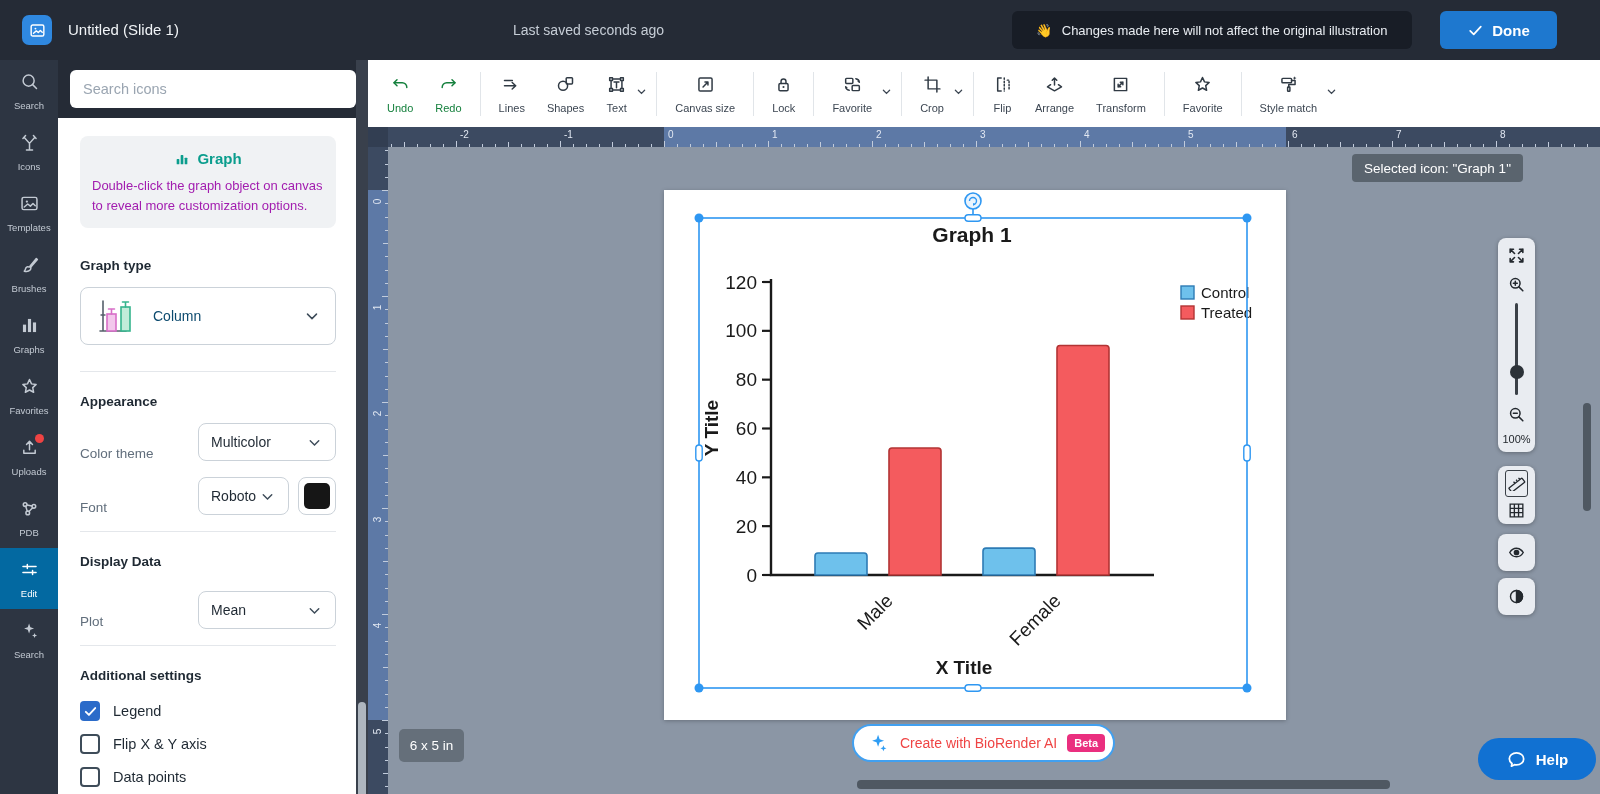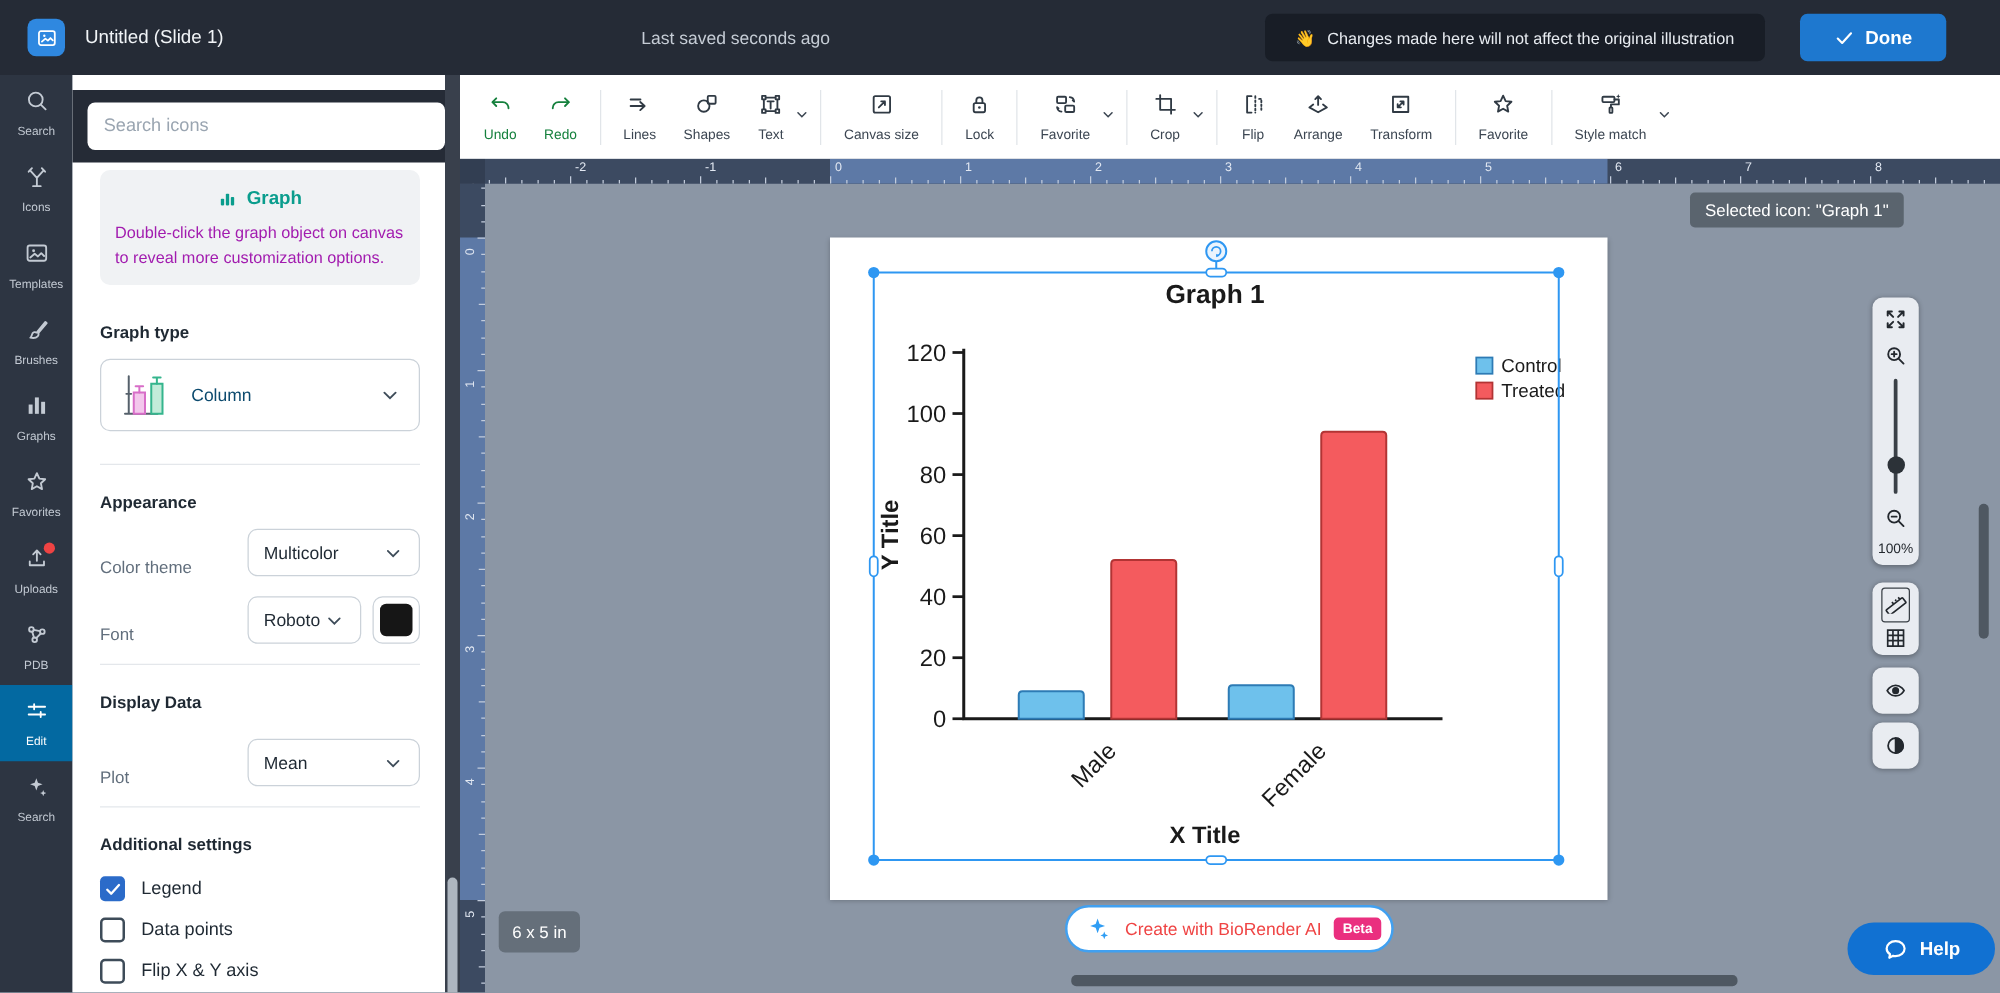--- a/index.html
+++ b/index.html
@@ -17,21 +17,21 @@
   
   .nav { position:absolute; left:0; top:60px; width:58px; height:734px; background:#2d3542; z-index:30; display:flex; flex-direction:column; }
   .nav-item { height:61px; display:flex; flex-direction:column; align-items:center; justify-content:center; gap:4px; color:#c3cad3; cursor:pointer; position:relative; }
   .nav-item.active { background:#0369a1; color:#fff; }
   .nav-item .lbl { font-size:9.5px; }
   .nav-item svg { width:21px; height:21px; }
   .nav-dot { position:absolute; top:8px; right:14px; width:9px; height:9px; border-radius:50%; background:#ef4343; }
 
   
   .panel { position:absolute; left:58px; top:60px; width:310px; height:734px; background:#fff; z-index:30; }
-  .panel-top { position:absolute; left:0; top:12px; width:310px; height:58px; background:#252b36; padding:10px 12px; }
+  .panel-top { position:absolute; left:0; top:0; width:310px; height:58px; background:#252b36; padding:10px 12px; }
   .search-input { width:100%; height:38px; border:none; border-radius:6px; background:#fff; padding:0 13px; font-size:14.5px; color:#333; font-family:"Liberation Sans",sans-serif; outline:none; }
   .search-input::placeholder { color:#9aa5b1; }
   .panel-body { position:absolute; left:0; top:58px; width:298px; height:676px; padding:18px 20px 0 22px; overflow:hidden; }
   .info-box { background:#f0f2f4; border-radius:8px; padding:14px 12px 13px; margin-bottom:30px; }
   .info-title { display:flex; align-items:center; justify-content:center; gap:7px; color:#0a9d8d; font-weight:bold; font-size:15px; margin-bottom:9px; }
   .info-body { font-size:13px; color:#a21caf; line-height:1.5; }
   .sec-label { font-size:13.5px; font-weight:bold; color:#1f2933; margin-bottom:14px; }
   .type-select { height:58px; border:1px solid #cbd2d9; border-radius:8px; display:flex; align-items:center; padding:0 14px; gap:14px; cursor:pointer; margin-bottom:26px; }
   .type-select .val { font-size:14px; color:#0c4a6e; flex:1; }
   .chev { color:#3e4c59; }
@@ -277,25 +277,25 @@
         <div class="check-row">
           <span class="checkbox on">
             <svg viewBox="0 0 24 24" width="15" height="15" fill="none" stroke="#fff" stroke-width="3" stroke-linecap="round" stroke-linejoin="round">
               <path d="M4.5 12.5l5 5 10-11"></path>
             </svg>
           </span>
           <span class="check-label">Legend</span>
         </div>
         <div class="check-row">
           <span class="checkbox off"></span>
-          <span class="check-label">Data points</span>
+          <span class="check-label">Flip X &amp; Y axis</span>
         </div>
         <div class="check-row">
           <span class="checkbox off"></span>
-          <span class="check-label">Flip X &amp; Y axis</span>
+          <span class="check-label">Data points</span>
         </div>
       </div>
   </div>
   <div class="panel-scroll">
       <div class="panel-thumb"></div>
     </div>
 </div>
 
 <div class="toolbar" id="toolbar">
     <div class="tb-wrap">

